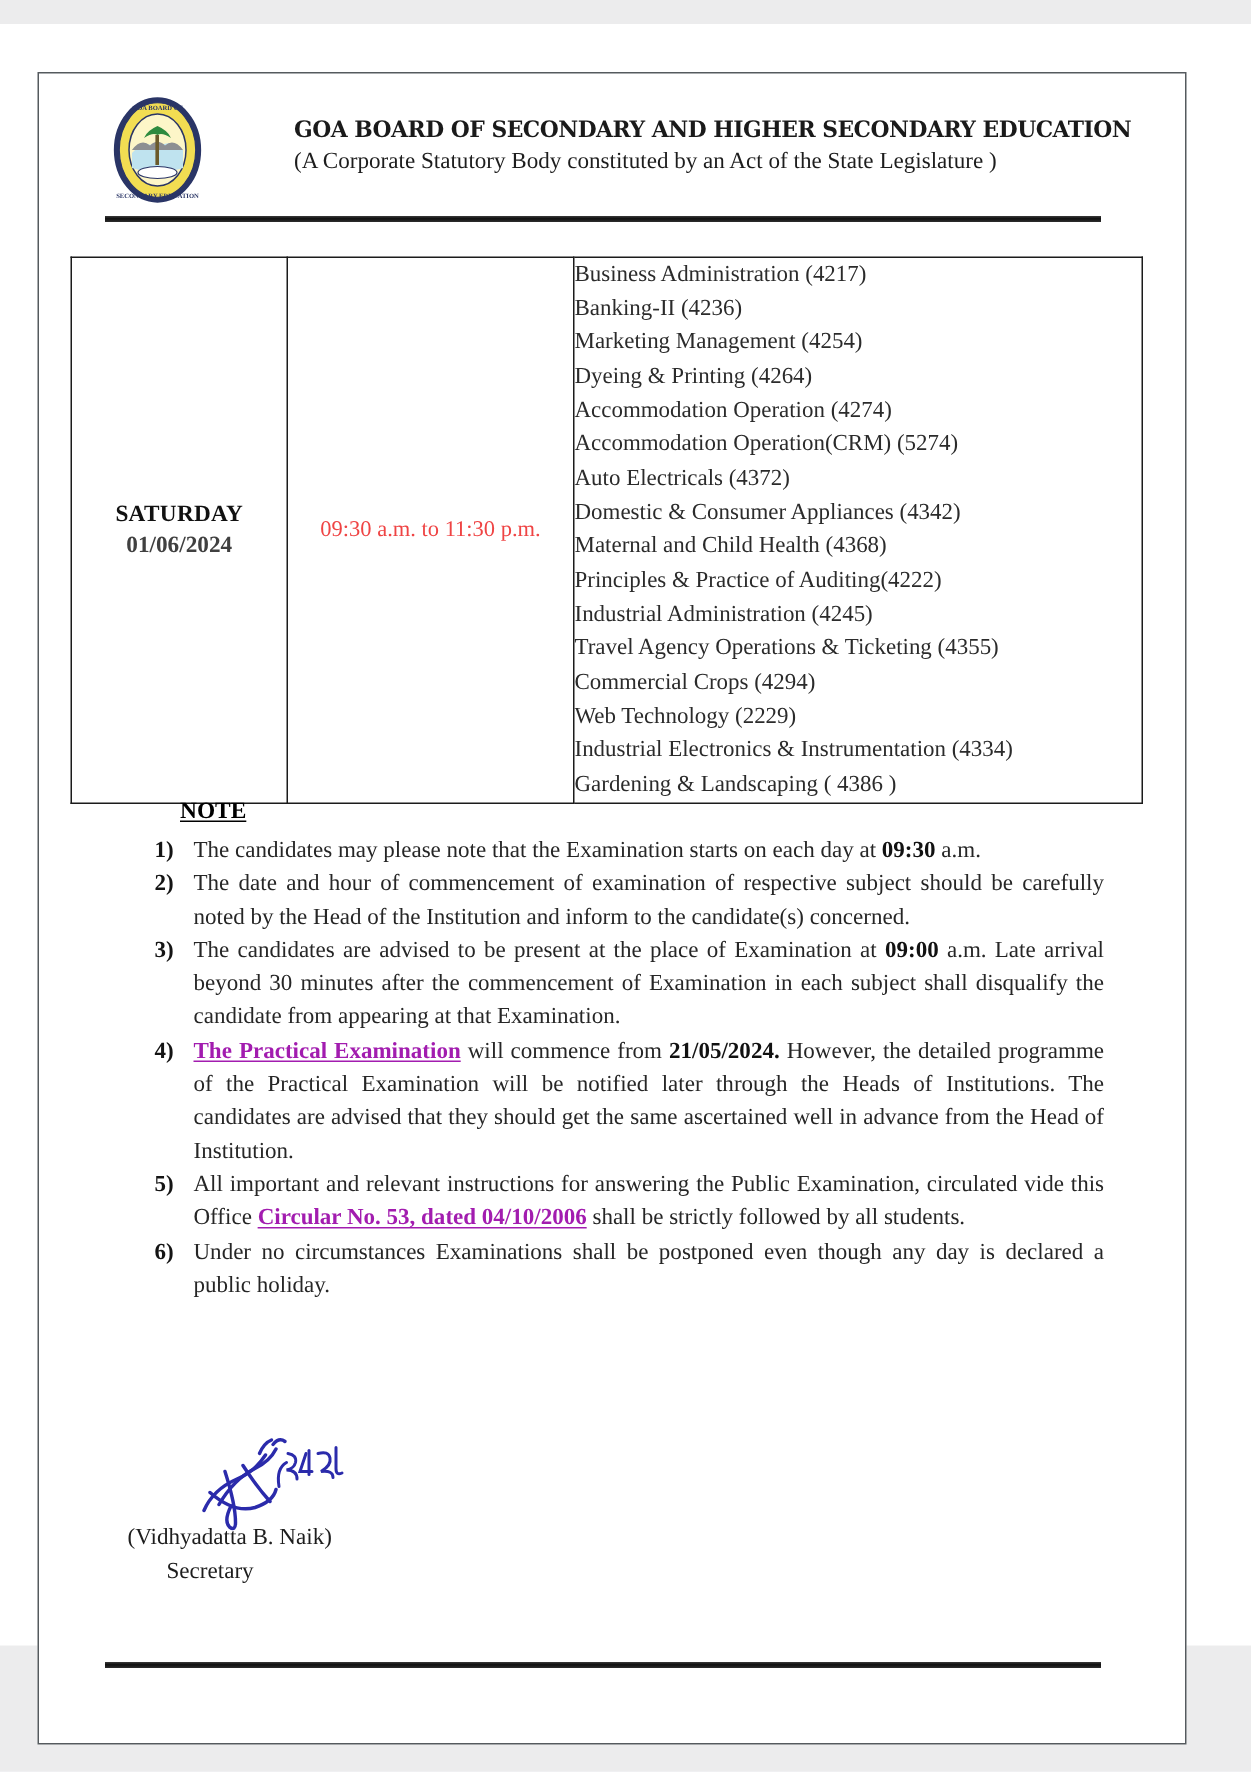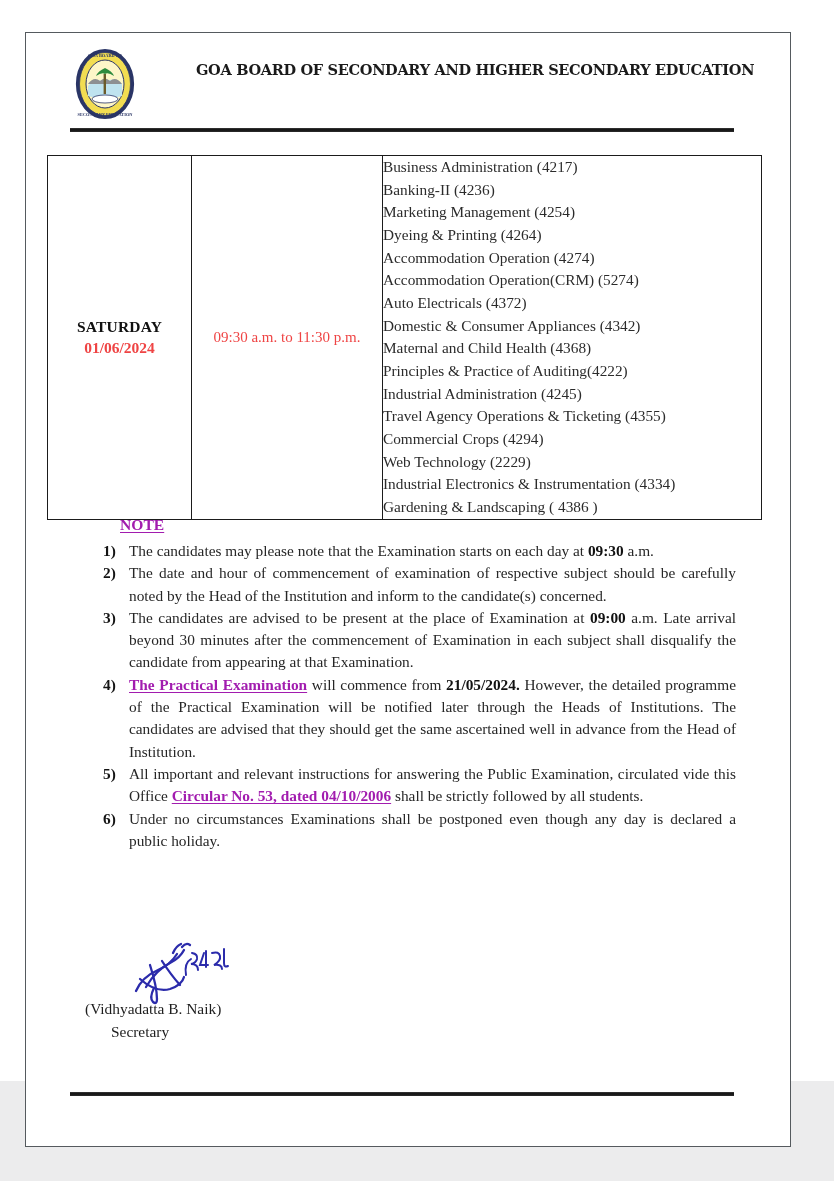--- a/index.html
+++ b/index.html
@@ -11,21 +11,21 @@
     width: 834px;
     height: 1181px;
     position: relative;
     font-family: "Liberation Serif", "DejaVu Serif", serif;
     overflow: hidden;
   }
 
   
   #page-sheet {
     position: absolute;
-    left: 0; top: 0;
+    left: 0; top: 16px;
     width: 834px; height: 1081px;
     background: #ffffff;
   }
   #page-border {
     position: absolute;
     left: 25px; top: 32px;
     width: 766px; height: 1115px;
     border: 1px solid #555a5e;
     box-sizing: border-box;
     background: #ffffff;
@@ -92,21 +92,21 @@
   .day-name {
     font-weight: bold;
     font-size: 15.5px;
     color: #111;
     line-height: 21px;
     letter-spacing: 0.2px;
   }
   .day-date {
     font-weight: bold;
     font-size: 15.5px;
-    color: #ef4444;
+    color: #404040;
     line-height: 21px;
   }
   .time-slot {
     font-size: 15px;
     color: #ef4444;
   }
   ul.subject-list {
     list-style: none;
     margin: 0;
     padding: 0;
@@ -122,21 +122,21 @@
   #note-section {
     position: absolute;
     left: 0; top: 516px;
     width: 834px;
   }
   #note-heading {
     position: absolute;
     left: 120px; top: 0;
     font-size: 15.6px;
     font-weight: bold;
-    color: #a21caf;
+    color: #000000;
     text-decoration: underline;
     text-underline-offset: 2px;
   }
   ol#note-list {
     position: absolute;
     left: 103px; top: 24px;
     width: 607px;
     margin: 0;
     padding: 0 0 0 26px;
     list-style: none;
@@ -241,20 +241,21 @@
         <ellipse cx="31" cy="38" rx="25.5" ry="31.5" fill="none" stroke="#2a3566" stroke-width="0.8"></ellipse>
         <g fill="#2a3566" font-family="'Liberation Serif',serif" font-size="4.4" font-weight="bold">
           <text x="31" y="11" text-anchor="middle">GOA BOARD OF</text>
           <text x="31" y="70" text-anchor="middle">SECONDARY EDUCATION</text>
         </g>
       </svg>
     </div>
 
     <div id="header-text">
       <div class="org-title">GOA BOARD OF SECONDARY AND HIGHER SECONDARY EDUCATION</div>
+      <div class="org-subtitle">(A Corporate Statutory Body constituted by an Act of the State Legislature )</div>
     </div>
 
     <div id="header-rule"></div>
   </div>
 
   <table id="timetable">
     <tbody>
       <tr>
         <td class="col-day">
           <div class="day-name">SATURDAY</div>

